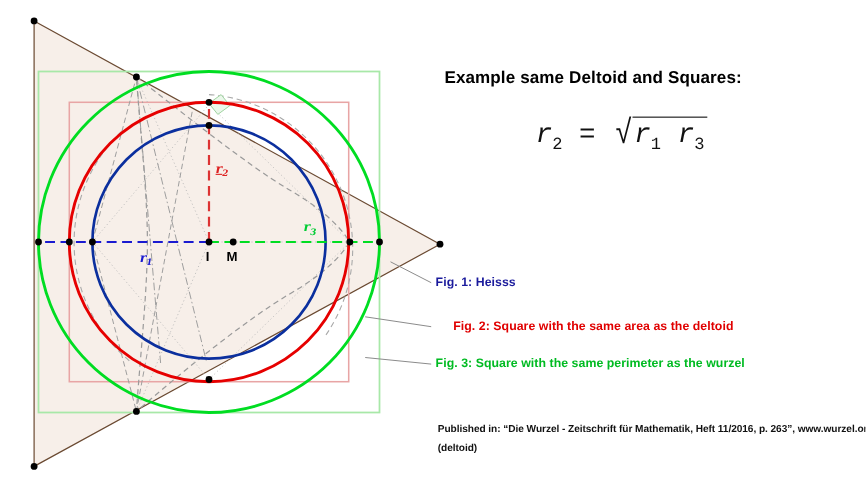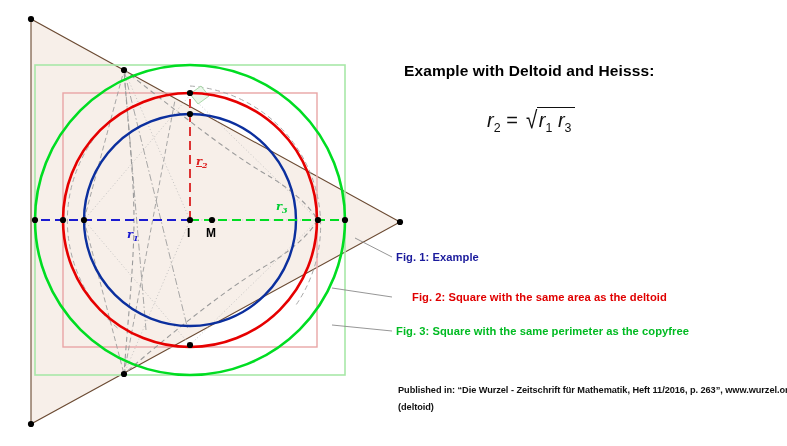--- a/index.html
+++ b/index.html
@@ -30,22 +30,22 @@
     left: 404px;
     top: 62px;
     font-size: 15.5px;
     font-weight: bold;
     color: #000000;
     letter-spacing: 0.1px;
   }
   #formula {
     left: 487px;
     top: 105px;
-    font-family: Liberation Sans, sans-serif;
-    font-size: 20px;
+    font-family: Liberation Mono, monospace;
+    font-size: 25px;
     color: #111111;
   }
   #formula .ital { font-style: italic; }
   #formula sub {
     font-size: 0.62em;
     font-style: normal;
   }
   .radical {
     display: inline-block;
     position: relative;
@@ -80,21 +80,21 @@
   #foot-2 { left: 398px; top: 385px; }
   #foot-3 { left: 398px; top: 402px; }
   .lbl-geom {
     font-family: "DejaVu Serif", serif;
     font-style: italic;
     font-weight: bold;
     font-size: 11.5px;
   }
   .lbl-geom sub { font-size: 0.7em; font-style: italic; }
   #lbl-r1 { left: 127px; top: 199px; color: #1a1ad0; margin-top: 28px; }
-  #lbl-r2 { left: 196px; top: 154px; color: #dd2222; text-decoration: underline; }
+  #lbl-r2 { left: 196px; top: 146px; color: #dd2222; text-decoration: underline; }
   #lbl-r3 { left: 256px; top: 199px; color: #00cc33; margin-left: 20px; }
   .lbl-pt {
     font-family: "Liberation Sans", sans-serif;
     font-size: 12px;
     font-weight: bold;
     color: #000000;
   }
   #lbl-I { left: 187px; top: 226px; }
   #lbl-M { left: 206px; top: 226px; }
 </style>
@@ -178,28 +178,28 @@
   </div>
   <div class="txt lbl-geom" id="lbl-r2">
     <span>r</span><sub>2</sub>
   </div>
   <div class="txt lbl-geom" id="lbl-r3">
     <span>r</span><sub>3</sub>
   </div>
   <div class="txt lbl-pt" id="lbl-I">I</div>
   <div class="txt lbl-pt" id="lbl-M">M</div>
 
-  <div class="txt" id="heading">Example with Deltoid and Heisss:</div>
+  <div class="txt" id="heading">Example same Deltoid and Squares:</div>
 
   <div class="txt" id="formula">
     <span class="ital"><span>r</span><sub>2</sub></span>
     <span>=</span>
     <span class="radical"><span class="rad-glyph">√</span><span class="rad-body ital"><span>r</span><sub>1</sub>&nbsp;<span>r</span><sub>3</sub></span></span>
   </div>
 
-  <div class="txt legend" id="legend-1">Fig. 1: Example</div>
+  <div class="txt legend" id="legend-1">Fig. 1: Heisss</div>
   <div class="txt legend" id="legend-2">Fig. 2: Square with the same area as the deltoid</div>
-  <div class="txt legend" id="legend-3">Fig. 3: Square with the same perimeter as the copyfree</div>
+  <div class="txt legend" id="legend-3">Fig. 3: Square with the same perimeter as the wurzel</div>
 
   <div class="txt footer" id="foot-2">Published in: “Die Wurzel - Zeitschrift für Mathematik, Heft 11/2016, p. 263”, www.wurzel.org</div>
   <div class="txt footer" id="foot-3">(deltoid)</div>
 
 </div>
 
 </body></html>

